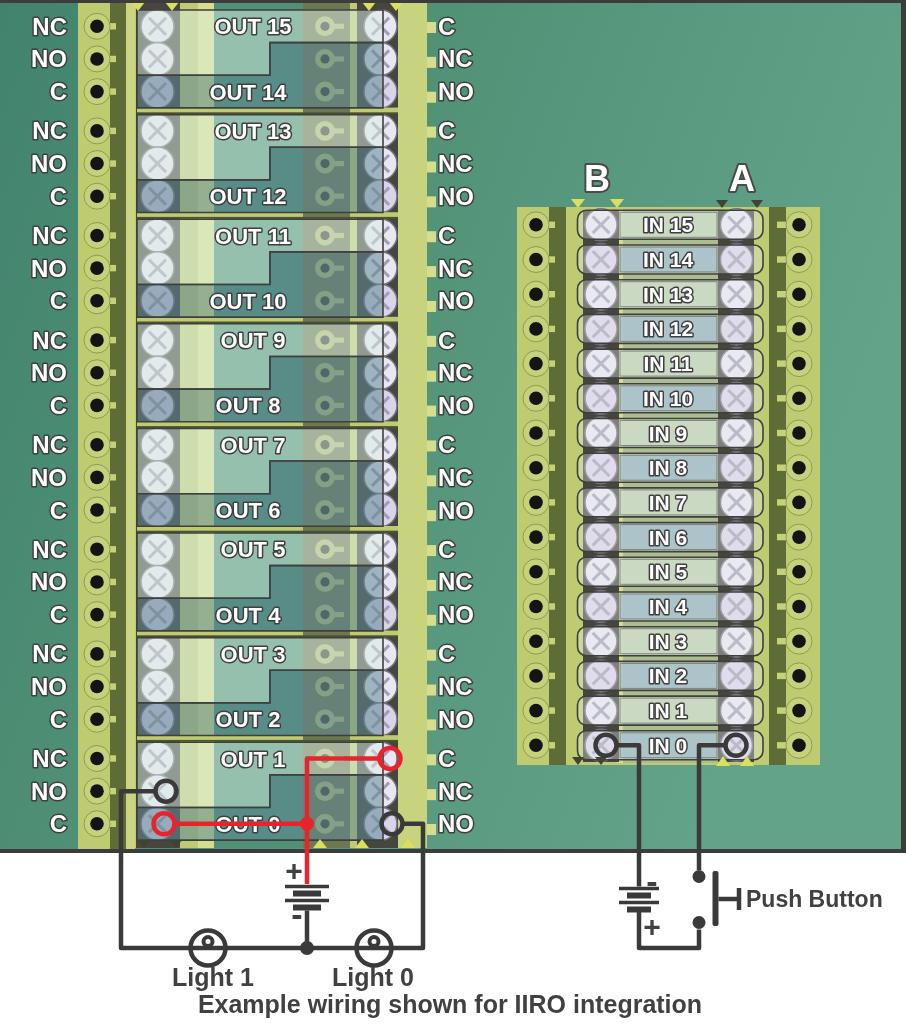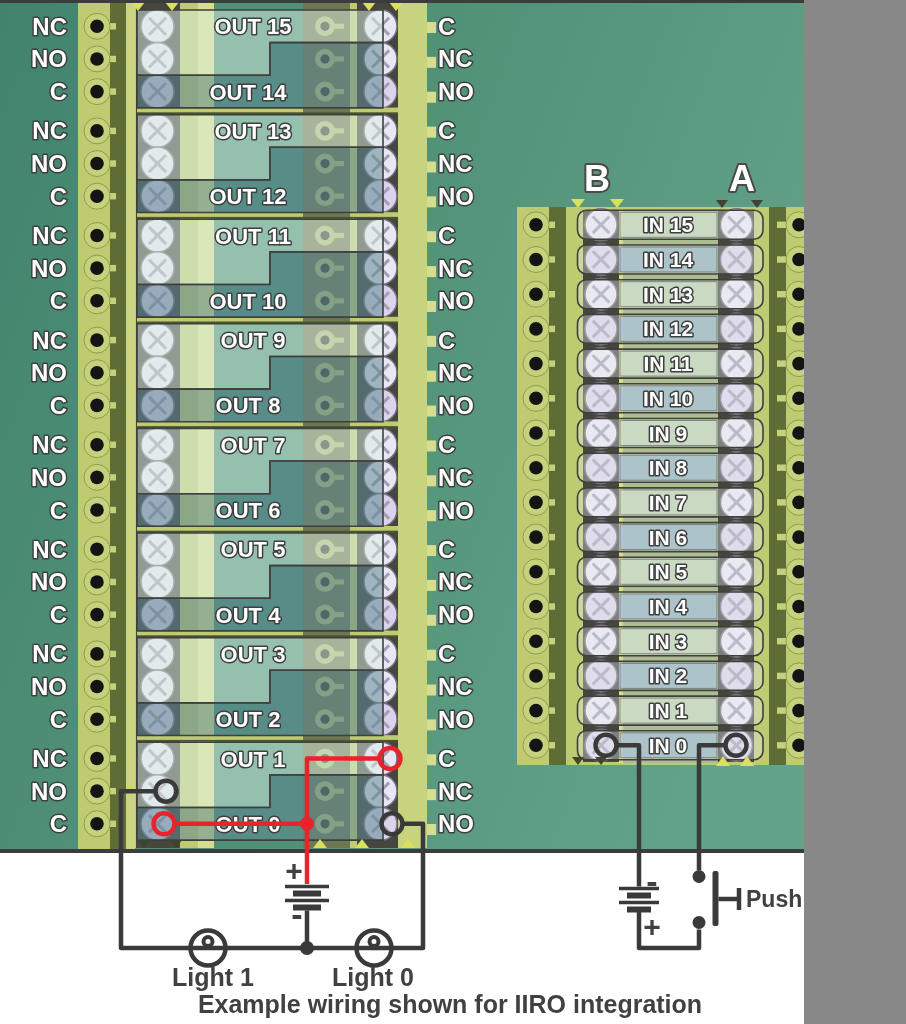--- a/index.html
+++ b/index.html
@@ -1,16 +1,16 @@
 <!DOCTYPE html>
 <html><head>
 <meta charset="utf-8">
 <style>
   html,body{margin:0;padding:0;background:#888;}
-  .stage{width:804px;height:1024px;position:relative;background:#ffffff;overflow:hidden;}
+  .stage{width:906px;height:1024px;position:relative;background:#ffffff;overflow:hidden;}
   svg{display:block;}
   svg text{font-family:"Liberation Sans","DejaVu Sans",sans-serif;font-weight:bold;}
   .lbl{fill:#ffffff;stroke:#3F3F3F;stroke-width:3px;paint-order:stroke;stroke-linejoin:round;}
   .lbl-big{fill:#ffffff;stroke:#4a4a4a;stroke-width:4px;paint-order:stroke;stroke-linejoin:round;}
   .dk{fill:#414141;}
 </style>
 </head>
 <body>
 
 <div class="stage">

